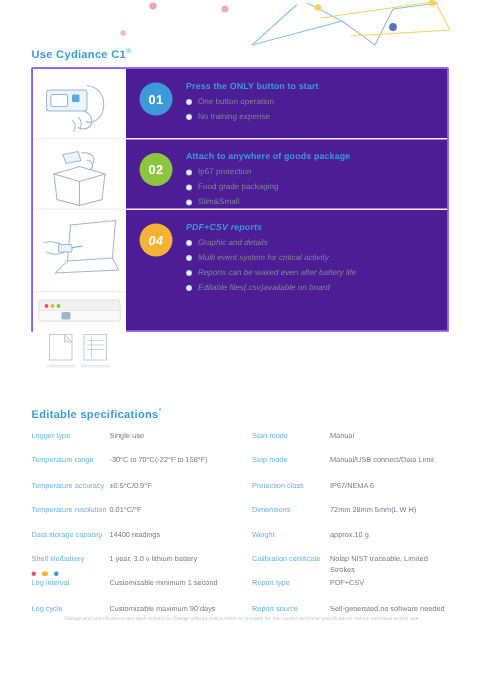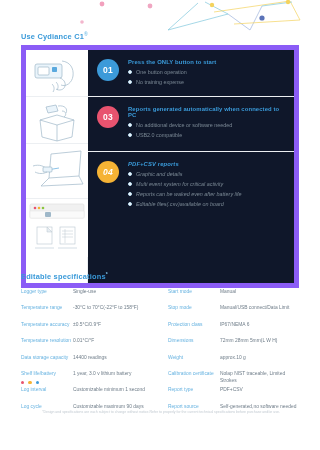--- a/index.html
+++ b/index.html
@@ -16,22 +16,22 @@
 
   
   .sec-title{
     position:absolute;left:21px;top:31px;
     font-size:7.4px;font-weight:bold;color:#3a9ad9;letter-spacing:.2px;
   }
   .sec-title .sup{font-size:5px;color:#7fc4ea;vertical-align:super;}
 
   
   .card{
-    position:absolute;left:21px;top:45px;width:278px;height:243px;
-    background:#0f172a;border:5px solid #8b5cf6;box-sizing:border-box;
+    position:absolute;left:21px;top:45px;width:278px;height:176px;
+    background:#4c1d95;border:1px solid #8b5cf6;box-sizing:border-box;
   }
   .illus-col{
     position:absolute;left:0;top:0;width:62px;height:100%;
     background:#ffffff;border-right:1px solid #eceff2;box-sizing:border-box;
   }
   .illus{position:relative;width:62px;box-sizing:border-box;border-bottom:1px solid #eceff2;background:#fff;}
   .illus:last-child{border-bottom:none;}
   .illus svg{display:block;margin:0 auto;}
 
   .rows{position:absolute;left:62px;top:0;right:0;bottom:0;}
@@ -163,29 +163,30 @@
 
       <div class="row" style="height:47px">
         <div class="badge" style="background:#3c9ad9">01</div>
         <div class="row-title">Press the ONLY button to start</div>
         <ul class="bullets">
           <li><span class="dot"></span><span>One button operation</span></li>
           <li><span class="dot"></span><span>No training expense</span></li>
         </ul>
       </div>
 
-
-      <div class="row" style="height:55px">
-        <div class="badge" style="background:#e8536f">03</div>
-        <div class="row-title">Reports generated automatically when connected to PC</div>
+      <div class="row" style="height:47px">
+        <div class="badge" style="background:#8cc63f">02</div>
+        <div class="row-title">Attach to anywhere of goods package</div>
         <ul class="bullets">
-          <li><span class="dot"></span><span>No additional device or software needed</span></li>
-          <li><span class="dot"></span><span>USB2.0 compatible</span></li>
+          <li><span class="dot"></span><span>Ip67 protection</span></li>
+          <li><span class="dot"></span><span>Food grade packaging</span></li>
+          <li><span class="dot"></span><span>Slim&amp;Small</span></li>
         </ul>
       </div>
+
 
       <div class="row" style="height:58px">
         <div class="badge" style="background:#f5b335">04</div>
         <div class="row-title">PDF+CSV reports</div>
         <ul class="bullets">
           <li><span class="dot"></span><span>Graphic and details</span></li>
           <li><span class="dot"></span><span>Multi event system for critical activity</span></li>
           <li><span class="dot"></span><span>Reports can be waked even after battery life</span></li>
           <li><span class="dot"></span><span>Editable files(.csv)available on board</span></li>
         </ul>

